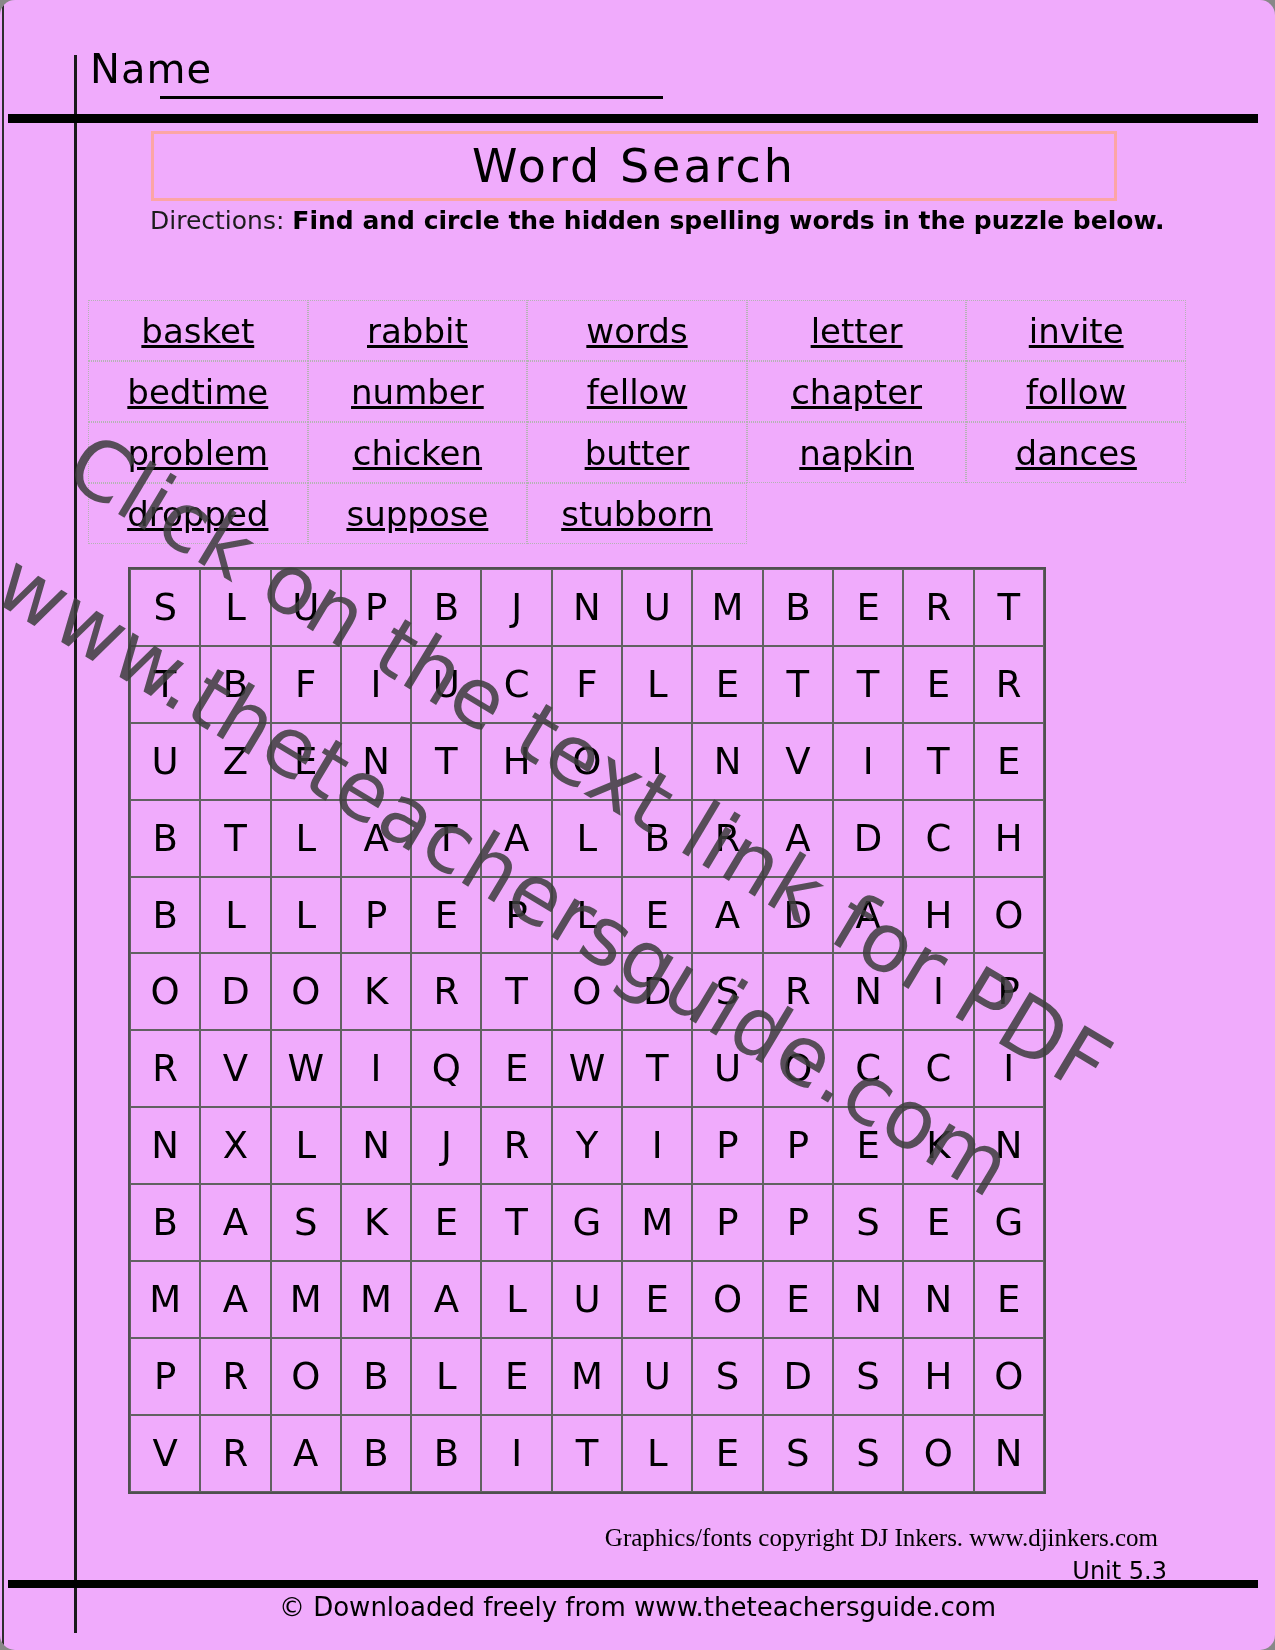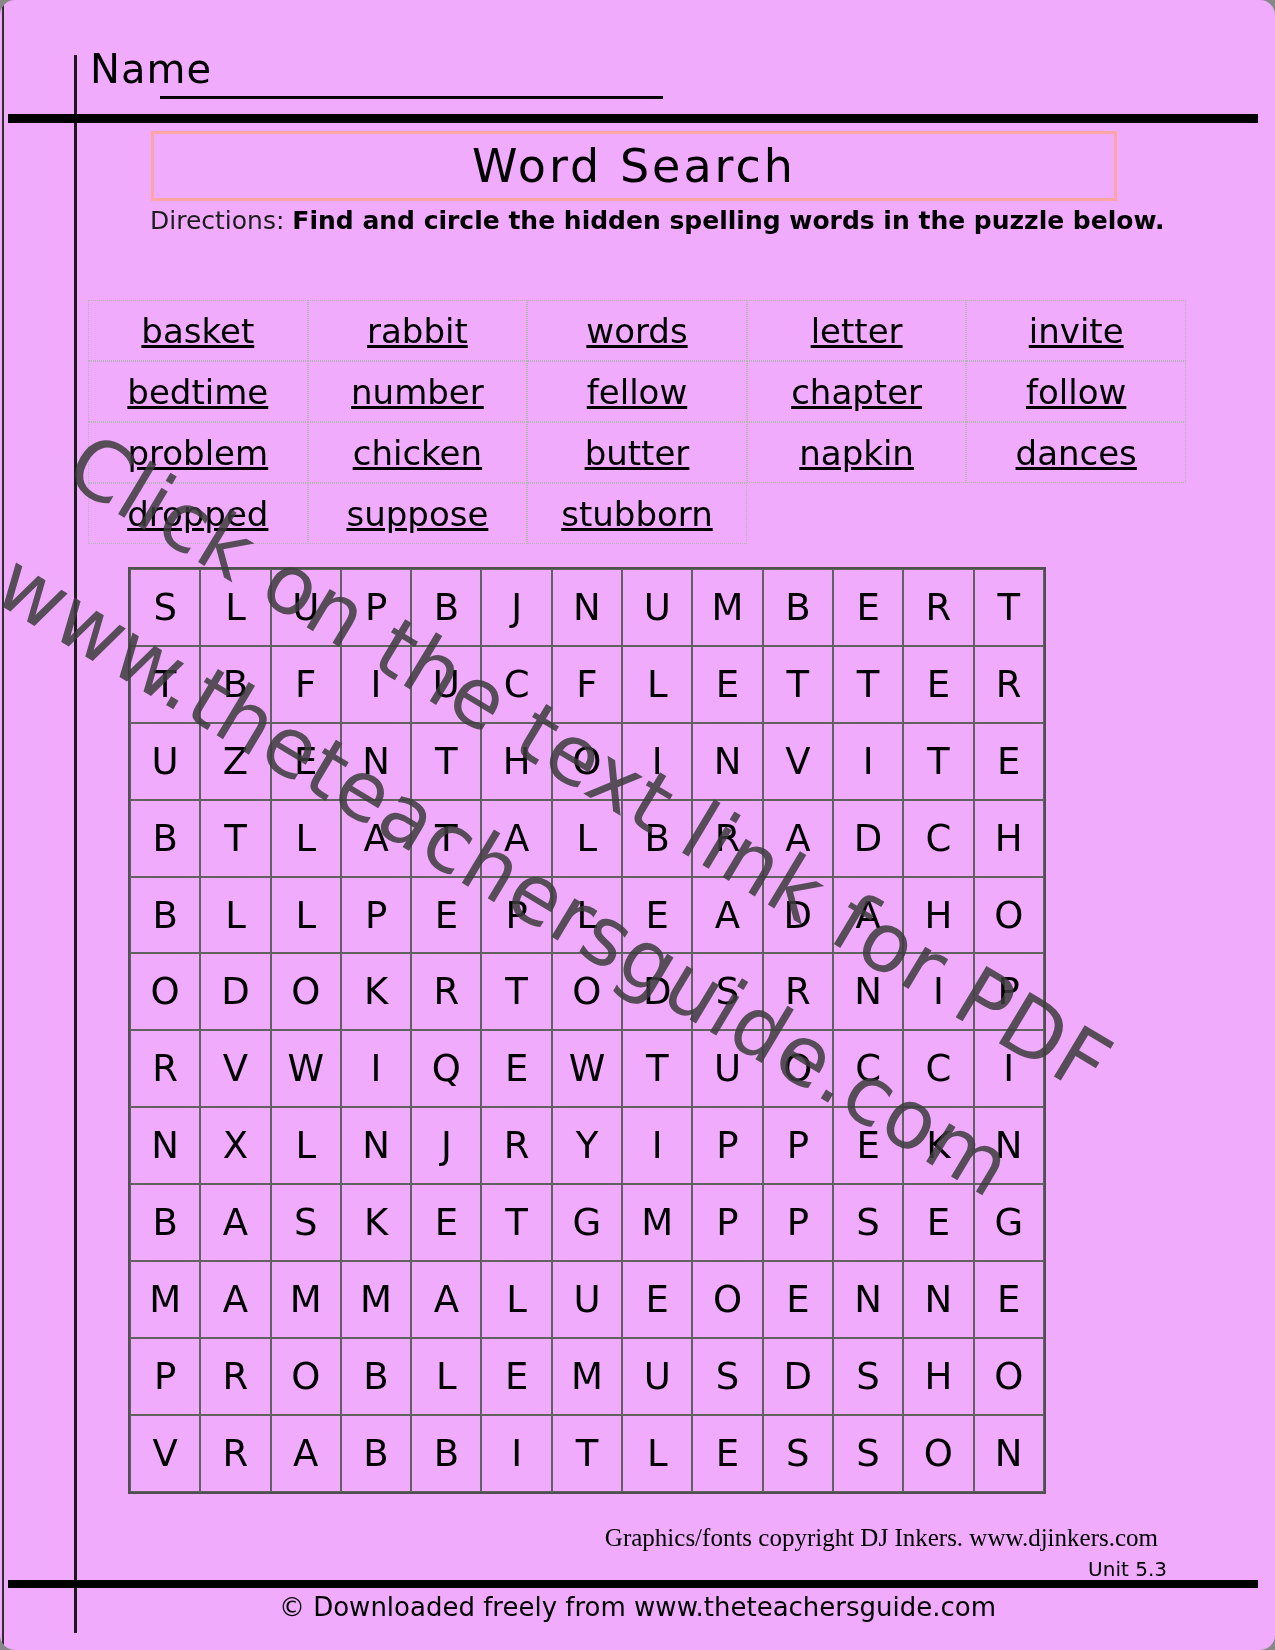--- a/index.html
+++ b/index.html
@@ -25,21 +25,21 @@
   .puzzle{position:absolute;left:128px;top:567px;border:2px solid #4f4f4f;
           display:grid;grid-template-columns:repeat(13,70.3px);grid-auto-rows:76.9px;}
   .pcell{border:1px solid #616161;display:flex;align-items:center;justify-content:center;
          font-size:37px;font-weight:400;}
   .watermark{position:absolute;left:112px;top:396px;transform:rotate(31deg);
              transform-origin:0 0;font-size:82px;line-height:1.7;opacity:0.85;
              white-space:nowrap;z-index:5;pointer-events:none;letter-spacing:1px;}
   .credit{position:absolute;right:117px;top:1524px;font-family:"Liberation Serif",serif;
           font-size:25px;}
   .download{position:absolute;left:0;right:0;top:1592px;text-align:center;font-size:26px;}
-  .unit{position:absolute;right:108px;top:1557px;font-size:20px;margin-left:48px;}
+  .unit{position:absolute;right:108px;top:1557px;font-size:24px;margin-left:48px;}
 </style>
 </head>
 <body>
 
 <div class="page">
 
   <div class="vline edge-left"></div>
   <div class="vline margin-left"></div>
   <div class="hline rule-top"></div>
   <div class="hline rule-bottom"></div>

